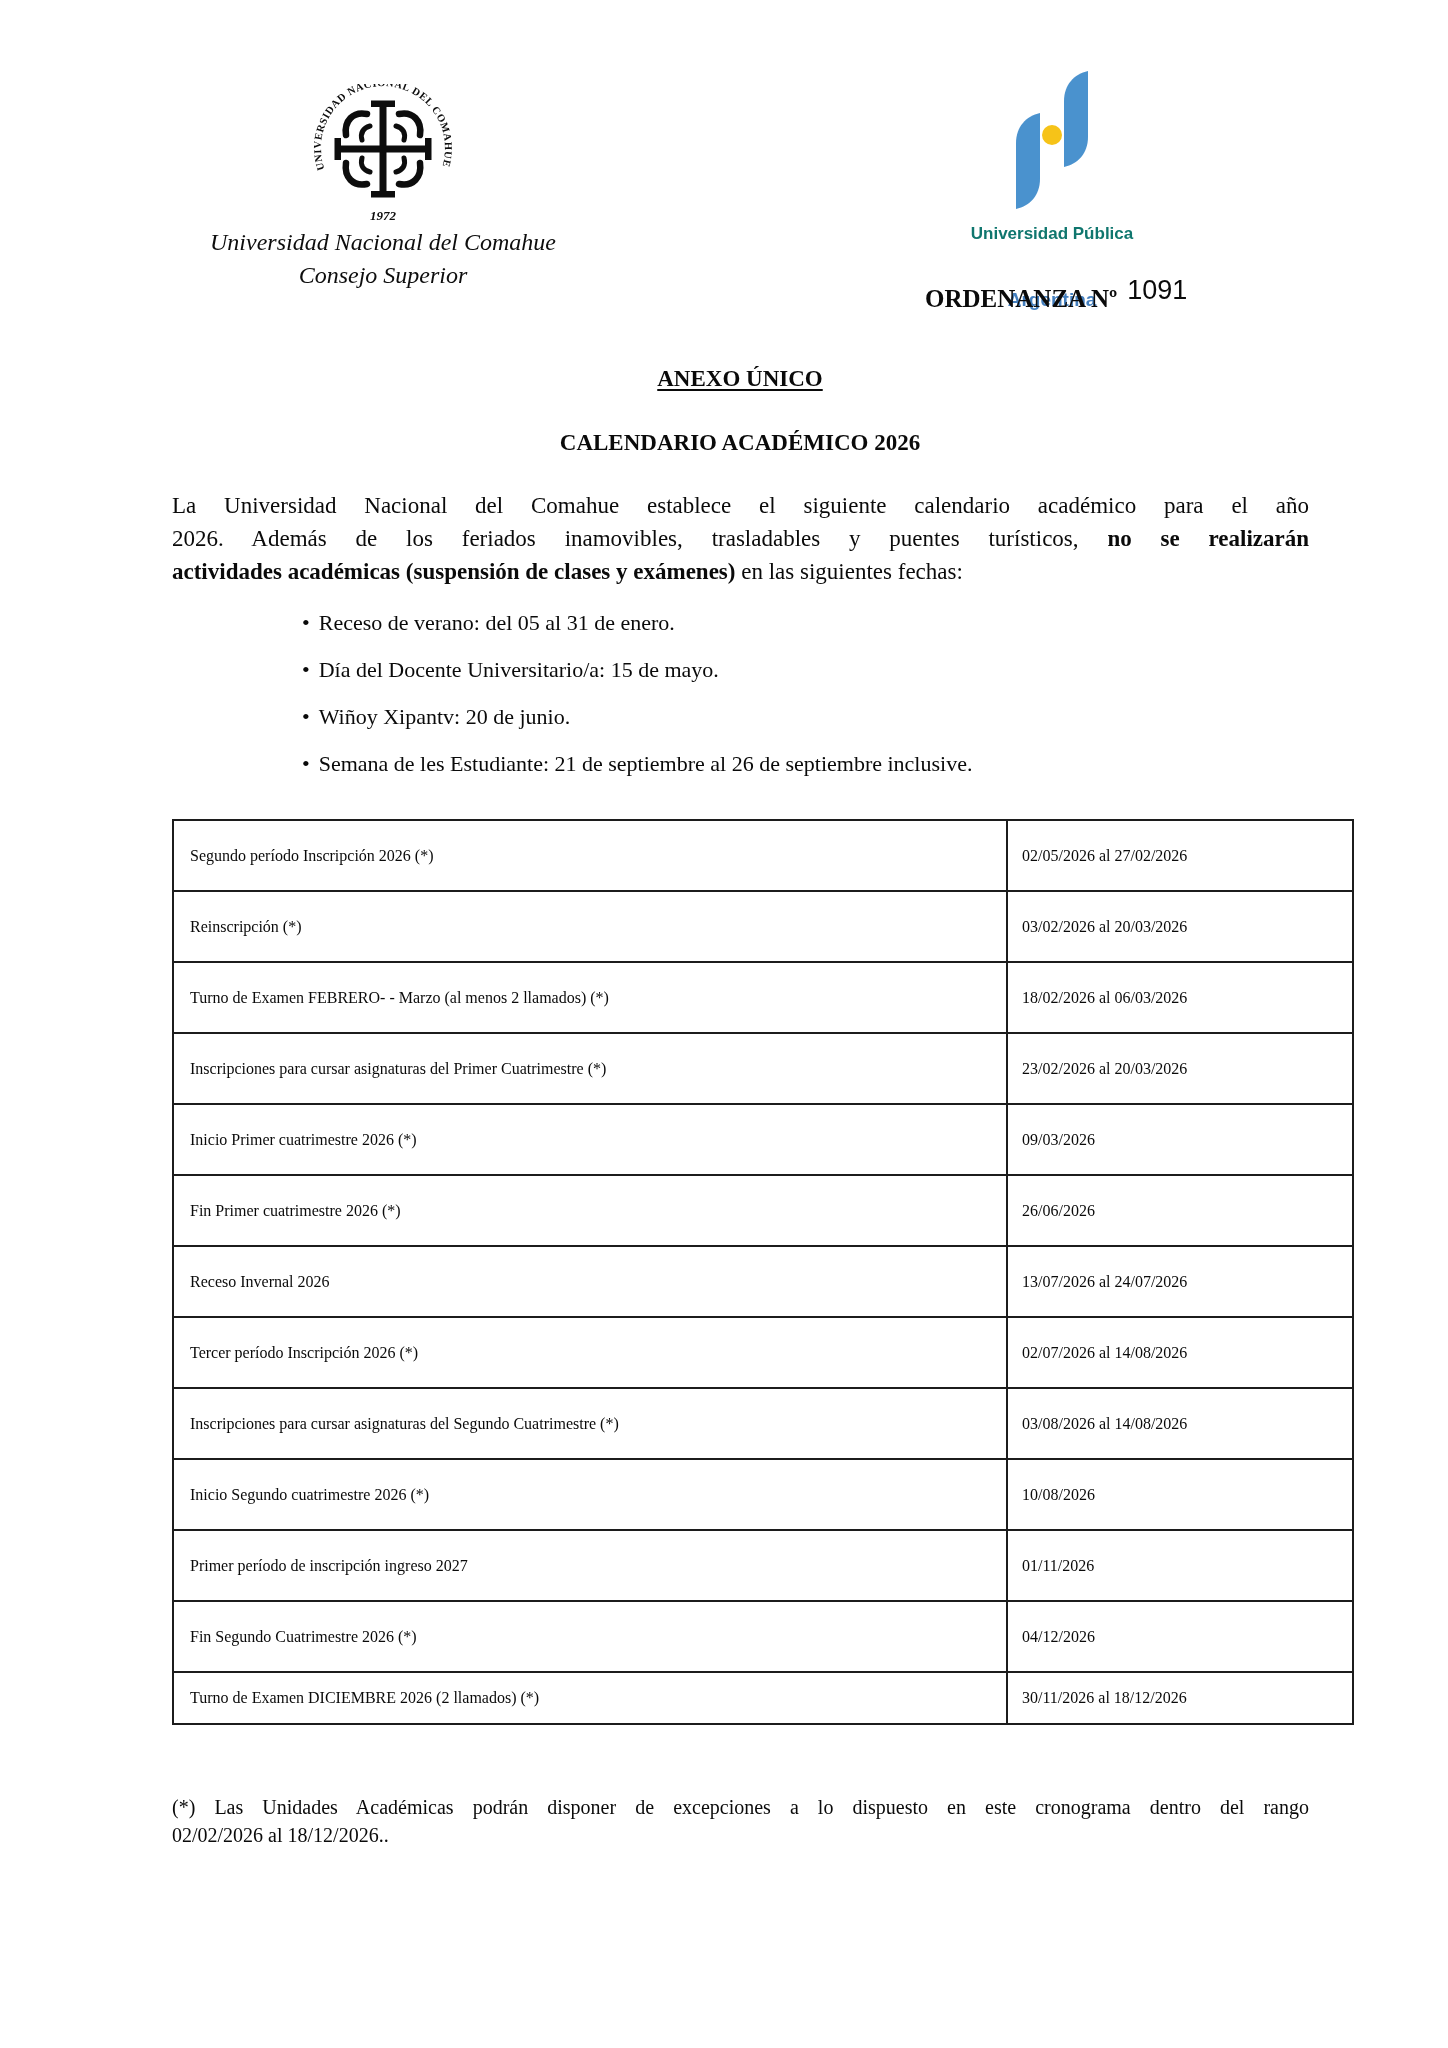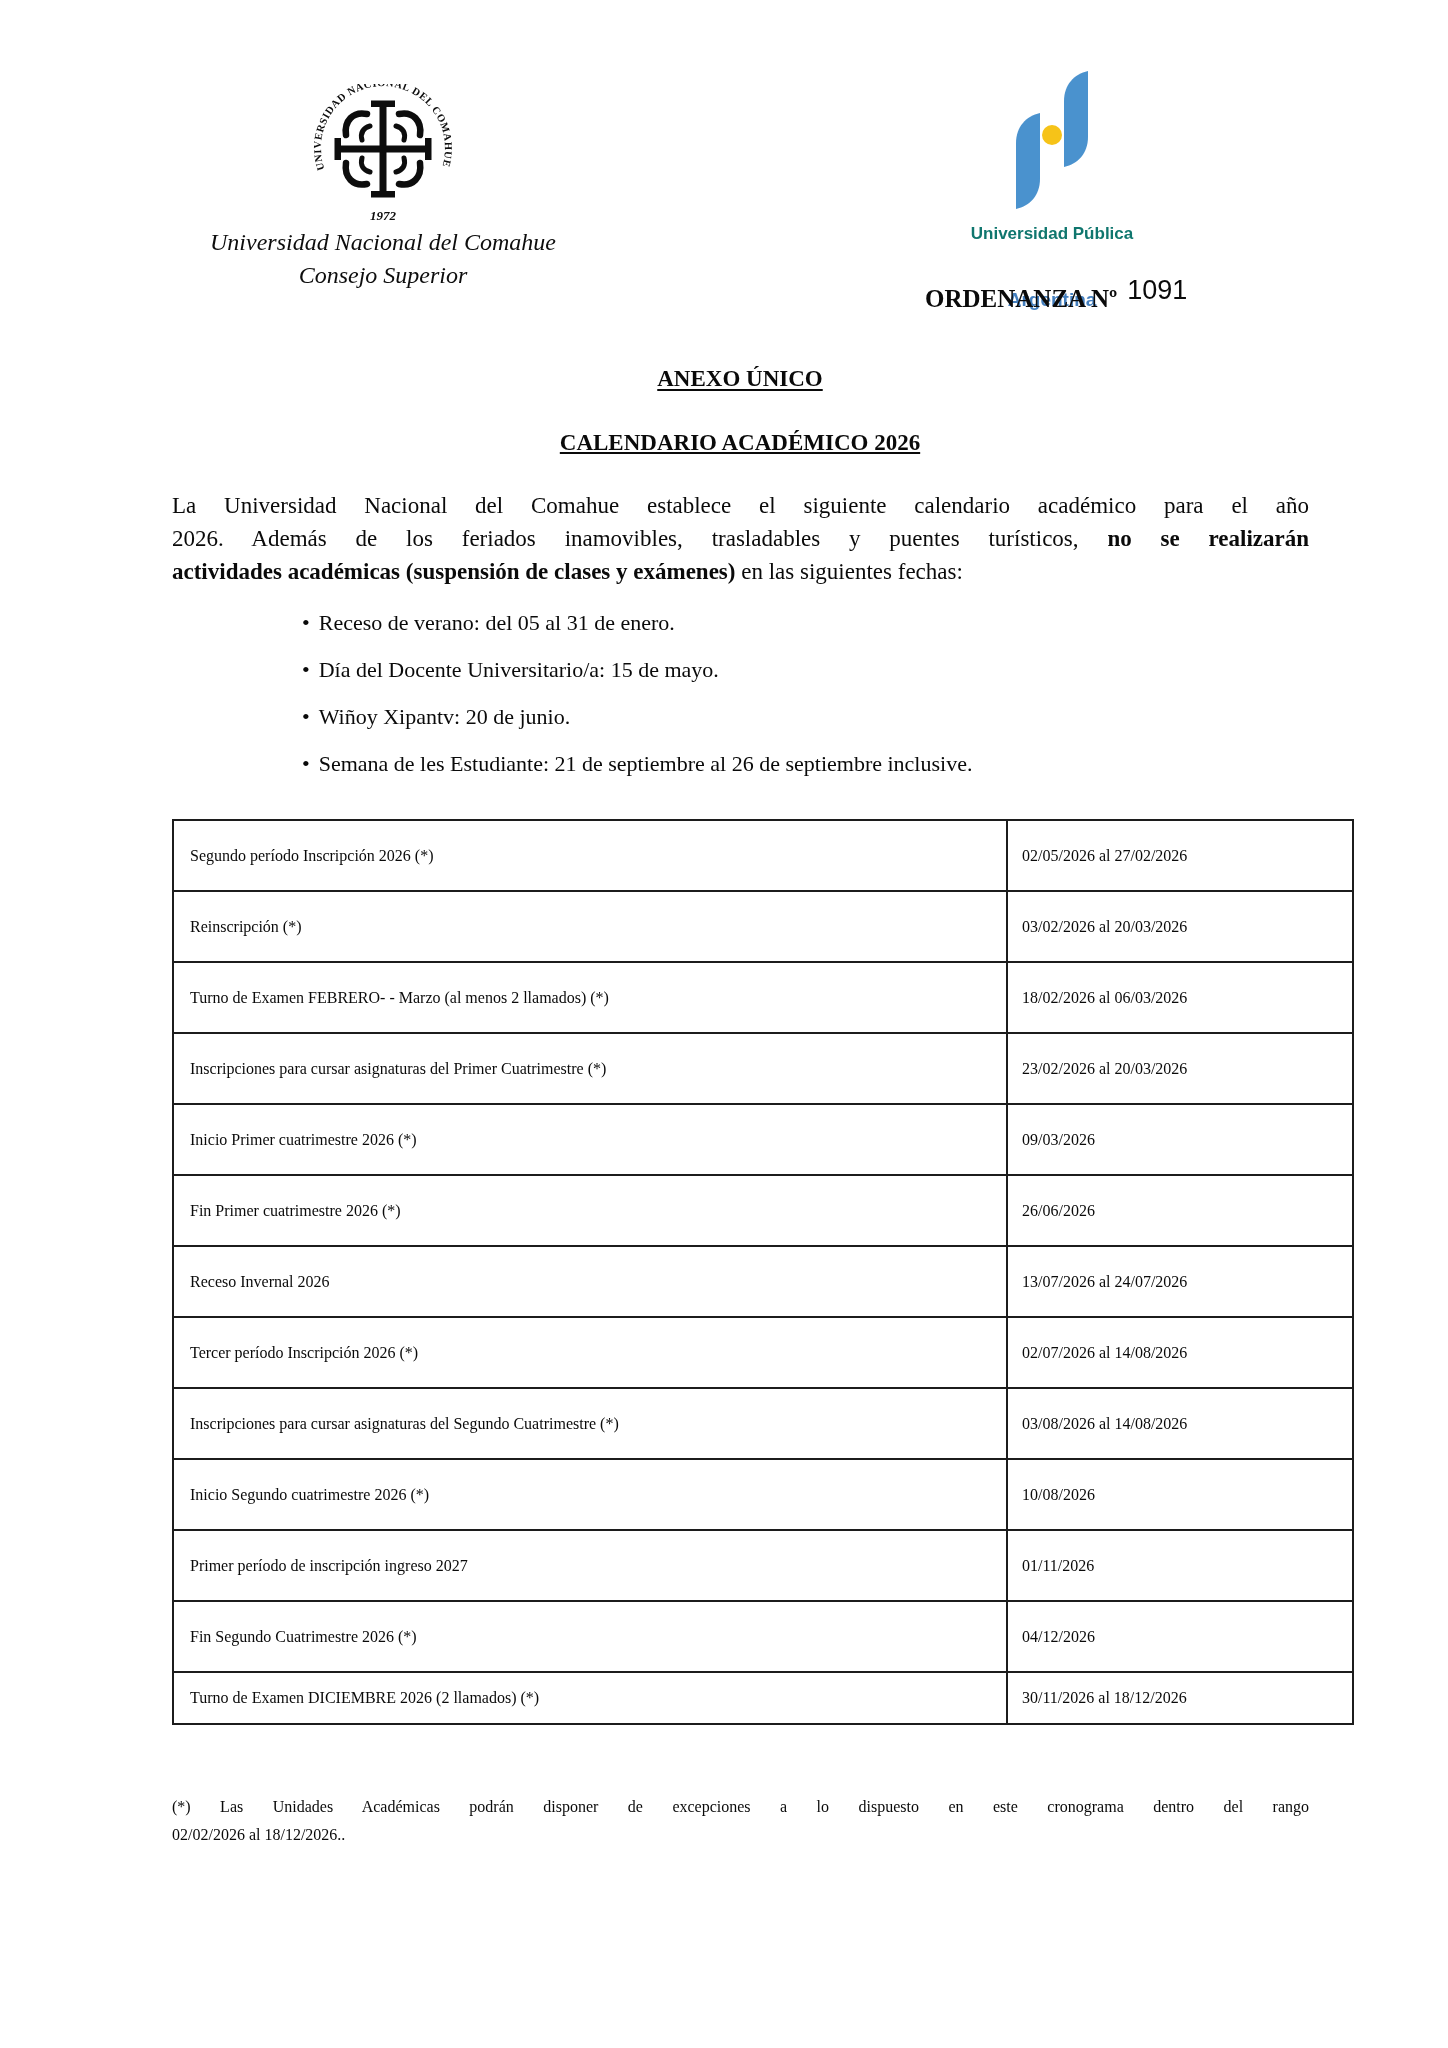--- a/index.html
+++ b/index.html
@@ -23,21 +23,21 @@
   .brand-line2 { font-size:19px; line-height:21px;margin-top:44px; }
 
   .ordenanza { position:absolute; left:925px; top:283px; white-space:nowrap; }
   .ord-label { font-weight:bold; font-size:25px; }
   .ord-number { font-family:"Liberation Sans","DejaVu Sans",sans-serif; font-size:27px; position:relative; top:-8px; margin-left:10px; }
 
   
   .title-anexo, .title-cal { position:absolute; left:172px; width:1136px; text-align:center; font-weight:bold; font-size:23px; }
   .title-anexo { top:366px; }
   .title-anexo .underline { text-decoration:underline; text-underline-offset:3px; }
-  .title-cal { top:430px;text-decoration:underline; }
+  .title-cal { top:430px; }
 
   
   .intro { position:absolute; left:172px; top:489px; width:1137px; font-size:23px; line-height:33px; }
   .intro .jline { text-align:justify; text-align-last:justify; }
   .intro .lastline { text-align:left; }
   .b { font-weight:bold; }
 
   
   .bullets { position:absolute; left:302px; top:606px; width:900px; font-size:22px; }
   .bullet-item { line-height:33px; margin-bottom:14px; }
@@ -45,21 +45,21 @@
 
   
   .cal-table { position:absolute; left:172px; top:819px; width:1134px; border-collapse:collapse; table-layout:fixed; }
   .cal-table td { border:2px solid #1c1c1c; font-size:16px; vertical-align:middle; padding:16px; }
   .cal-table td.c1 { width:808px; padding-left:16px; padding-right:8px; }
   .cal-table td.c2 { width:326px; padding-left:14px; padding-right:4px; }
   .cal-table tr { height:71px; }
   .cal-table tr.short { height:46px; }
 
   
-  .footnote { position:absolute; left:172px; top:1793px; width:1137px; font-size:16px; line-height:28px; }
+  .footnote { position:absolute; left:172px; top:1793px; width:1137px; font-size:20px; line-height:28px; }
   .footnote .jline { text-align:justify; text-align-last:justify; }
   .footnote .lastline { text-align:left; }
 </style>
 </head>
 <body>
 
 <div class="page">
 
   <div class="seal-block">
     <svg class="seal" width="146" height="142" viewBox="0 0 146 142" aria-hidden="true">

